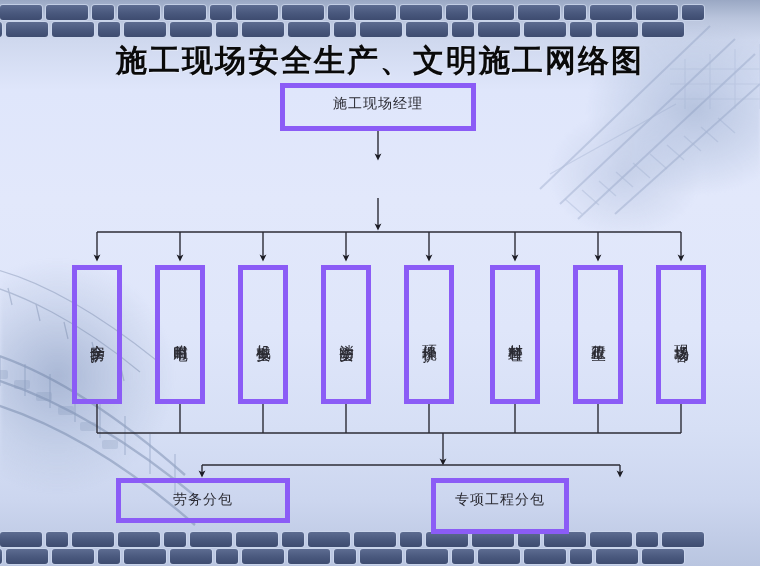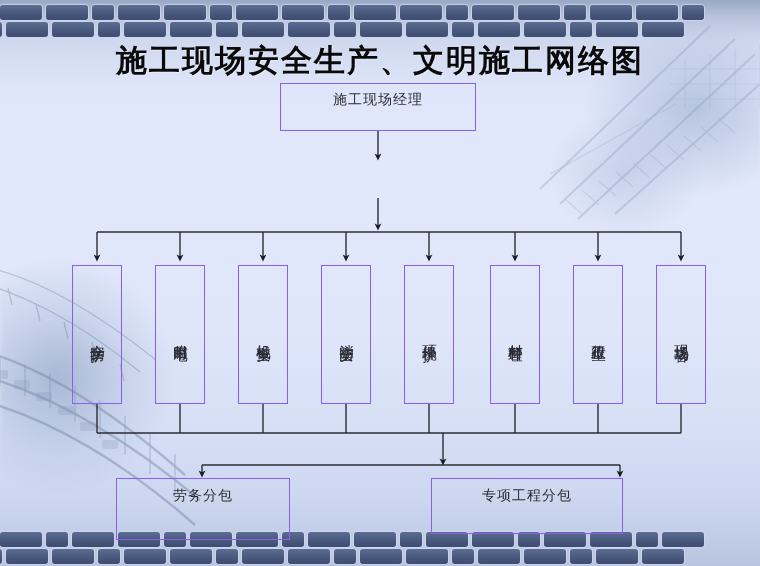--- a/index.html
+++ b/index.html
@@ -132,21 +132,21 @@
     text-shadow: 1px 1px 0 rgba(255,255,255,0.35);
   }
 
   
   #diagram {
     position: absolute;
     inset: 0;
   }
   .node {
     position: absolute;
-    border: 1px solid #8b5cf6;
+    border: 5px solid #8b5cf6;
     background: transparent;
     box-sizing: border-box;
     display: flex;
     align-items: center;
     justify-content: center;
     color: #2b2b33;
     font-family: "Liberation Serif", "DejaVu Serif", serif;
   }
   .node.top-node {
     font-size: 14px;
@@ -397,21 +397,21 @@
     <div class="node col-node" style="left:490px; top:265px; width:50px; height:139px;">
       <span class="col-label">材料管理</span>
     </div>
     <div class="node col-node" style="left:573px; top:265px; width:50px; height:139px;">
       <span class="col-label">行政卫生</span>
     </div>
     <div class="node col-node" style="left:656px; top:265px; width:50px; height:139px;">
       <span class="col-label">现场场容</span>
     </div>
 
-    <div class="node bottom-node" style="left:116px; top:478px; width:174px; height:62px;">
+    <div class="node bottom-node" style="left:116px; top:478px; width:174px; height:45px;">
       <span>劳务分包</span>
     </div>
-    <div class="node bottom-node" style="left:431px; top:478px; width:192px; height:56px;">
+    <div class="node bottom-node" style="left:431px; top:478px; width:138px; height:56px;">
       <span>专项工程分包</span>
     </div>
 
   </div>
 </div>
 
 </body></html>

